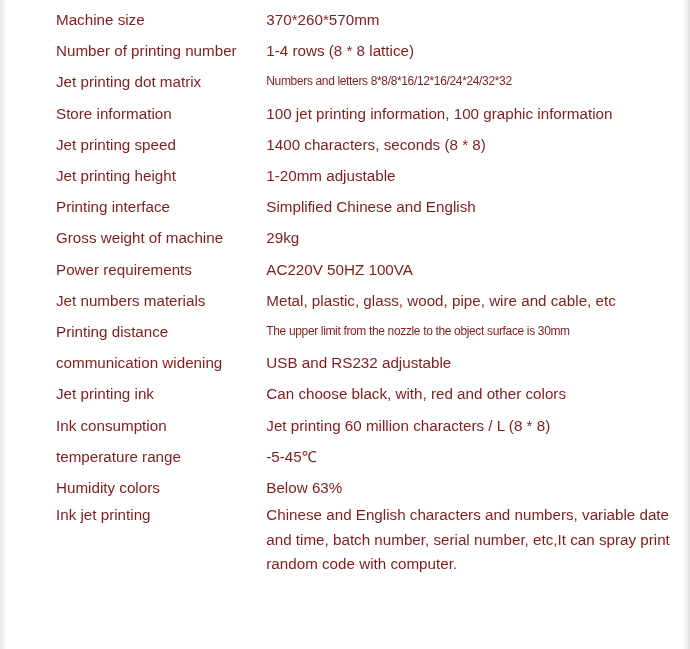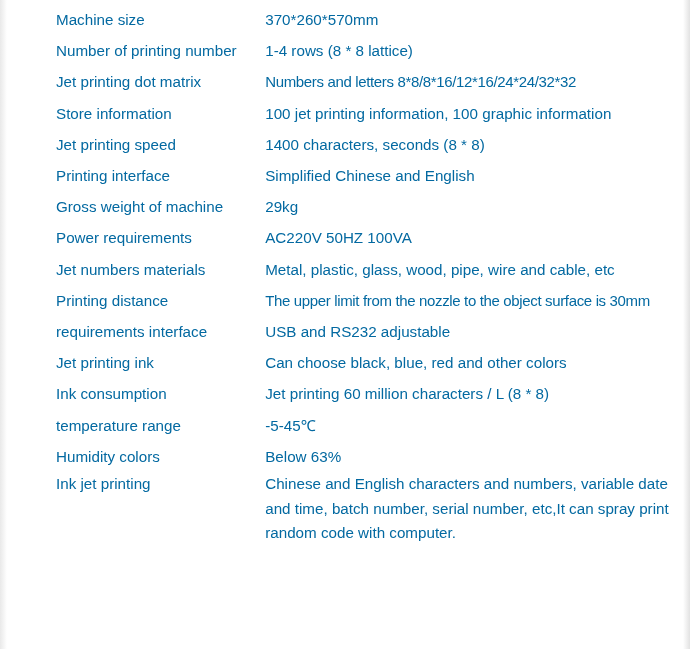--- a/index.html
+++ b/index.html
@@ -39,35 +39,35 @@
     left: 56px;
     top: 4px;
     width: 620px;
     border-collapse: collapse;
   }
   .spec-table td {
     vertical-align: top;
     padding: 0;
     font-size: 15.2px;
     line-height: 31.2px;
-    color: #0369a1;
+    color: #7f1d1d;
     white-space: nowrap;
     margin-top: 29px;
   }
   .spec-table td.label {
     width: 206px;
     padding-right: 6px;
   }
   .spec-table td.value {
     width: 414px;
   }
   
   .spec-table td.value.tight {
     letter-spacing: -0.35px;
-    font-size: 15px;
+    font-size: 12px;
   }
   
   .spec-table tr.multiline td {
     white-space: normal;
     line-height: 24.5px;
   }
   .spec-table tr.multiline td.label {
     white-space: nowrap;
   }
 </style>
@@ -94,46 +94,50 @@
         </tr>
         <tr>
           <td class="label">Store information</td>
           <td class="value">100 jet printing information, 100 graphic information</td>
         </tr>
         <tr>
           <td class="label">Jet printing speed</td>
           <td class="value">1400 characters, seconds (8 * 8)</td>
         </tr>
         <tr>
+          <td class="label">Jet printing height</td>
+          <td class="value">1-20mm adjustable</td>
+        </tr>
+        <tr>
           <td class="label">Printing interface</td>
           <td class="value">Simplified Chinese and English</td>
         </tr>
         <tr>
           <td class="label">Gross weight of machine</td>
           <td class="value">29kg</td>
         </tr>
         <tr>
           <td class="label">Power requirements</td>
           <td class="value">AC220V 50HZ 100VA</td>
         </tr>
         <tr>
           <td class="label">Jet numbers materials</td>
           <td class="value">Metal, plastic, glass, wood, pipe, wire and cable, etc</td>
         </tr>
         <tr>
           <td class="label">Printing distance</td>
           <td class="value tight">The upper limit from the nozzle to the object surface is 30mm</td>
         </tr>
         <tr>
-          <td class="label">requirements interface</td>
+          <td class="label">communication widening</td>
           <td class="value">USB and RS232 adjustable</td>
         </tr>
         <tr>
           <td class="label">Jet printing ink</td>
-          <td class="value">Can choose black, blue, red and other colors</td>
+          <td class="value">Can choose black, with, red and other colors</td>
         </tr>
         <tr>
           <td class="label">Ink consumption</td>
           <td class="value">Jet printing 60 million characters / L (8 * 8)</td>
         </tr>
         <tr>
           <td class="label">temperature range</td>
           <td class="value">-5-45℃</td>
         </tr>
         <tr>

